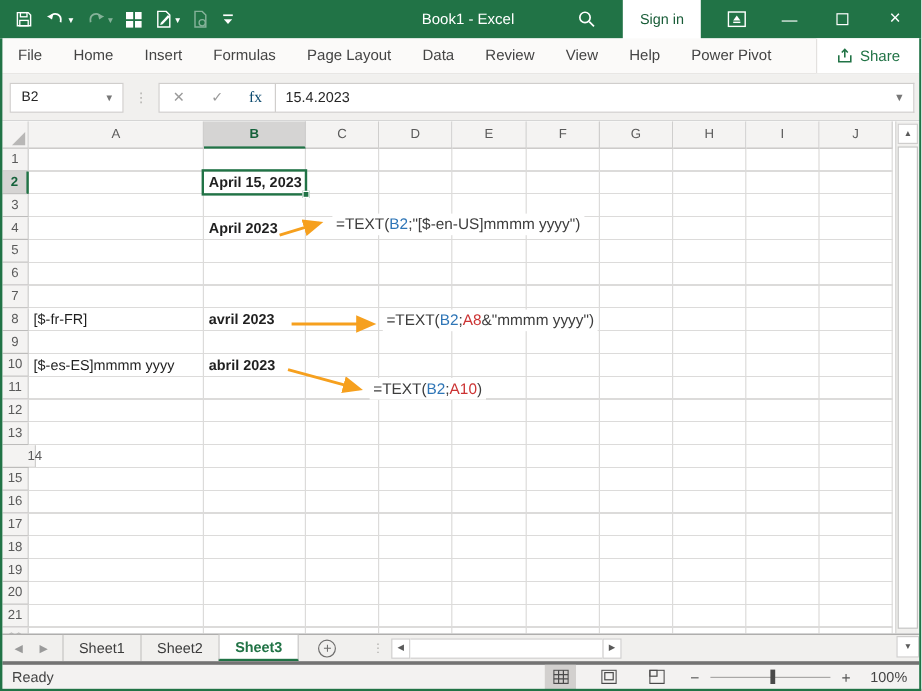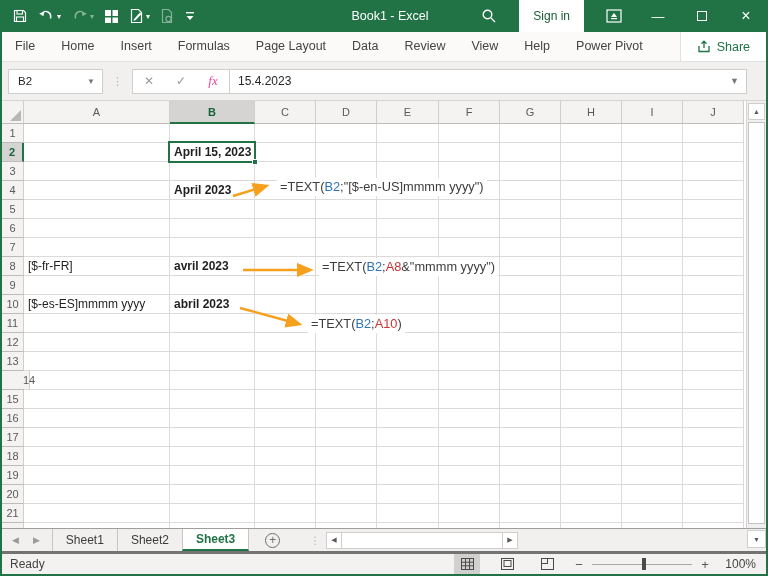--- a/index.html
+++ b/index.html
@@ -36,22 +36,22 @@
 
   
   .fbar { position:absolute; left:2px; right:2px; top:62px; height:39px; background:#f1f0ee;
           display:flex; align-items:center; border-bottom:1px solid #d5d5d5; }
   .namebox { width:95px; height:25px; background:#fff; border:1px solid #d0cecc; margin-left:6px;
              display:flex; align-items:center; font-size:11.5px; padding-left:9px; }
   .namebox .caret { margin-left:auto; padding-right:7px; color:#777; font-size:8px; }
   .vdots { color:#b0aeab; font-size:11px; letter-spacing:0; margin:0 9px; }
   .fbtns { height:25px; background:#fff; border:1px solid #d0cecc; display:flex; align-items:center; }
   .fbtn { width:32px; text-align:center; color:#9a9a9a; font-size:12px; }
-  .fx { color:#ec4899; font-family:"Liberation Serif", serif; font-style:italic; font-size:13px; }
-  .finput { flex:1; height:25px; background:#fff; border:1px solid #d0cecc; border-left:none; margin-right:19px;
+  .fx { color:#0c4a6e; font-family:"Liberation Serif", serif; font-size:13px; }
+  .finput { flex:1; height:25px; background:#fff; border:1px solid #d0cecc; border-left:none; margin-right:4px;
             display:flex; align-items:center; font-size:12px; padding-left:8px; color:#262626;justify-content:flex-end; }
   .finput .caret { margin-left:auto; padding-right:7px; color:#777; font-size:9px; }
 
   
   .grid-wrap { position:absolute; left:2px; top:101px; width:764px; height:427px; background:#fff; overflow:hidden; }
   .hdr { position:absolute; background:#f4f3f2; font-size:11px; color:#5a5a5a;
          display:flex; align-items:center; justify-content:center;
          border-right:1px solid #cfcecd; border-bottom:1px solid #bdbcbb; }
   .hdr.sel { background:#d5d4d3; color:#15623b; font-weight:bold; }
   .hdr.colsel { border-bottom:2px solid #217346; }

